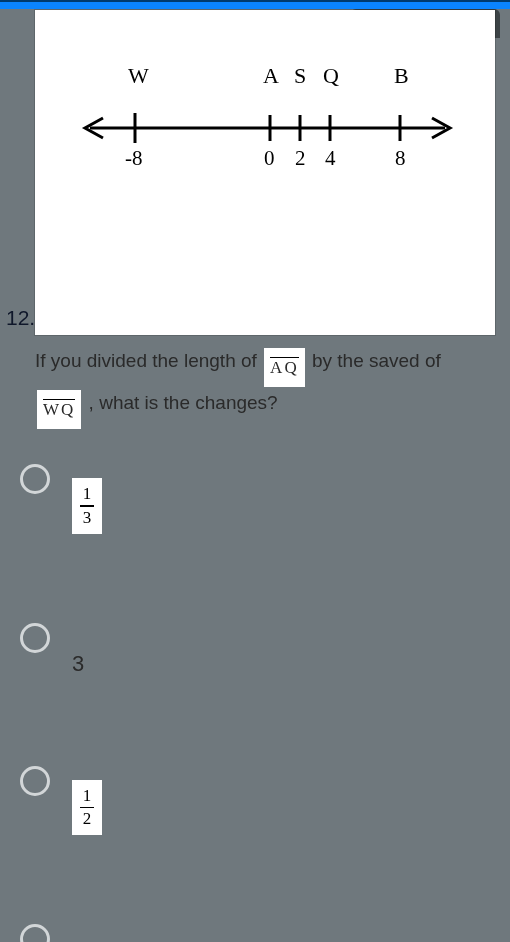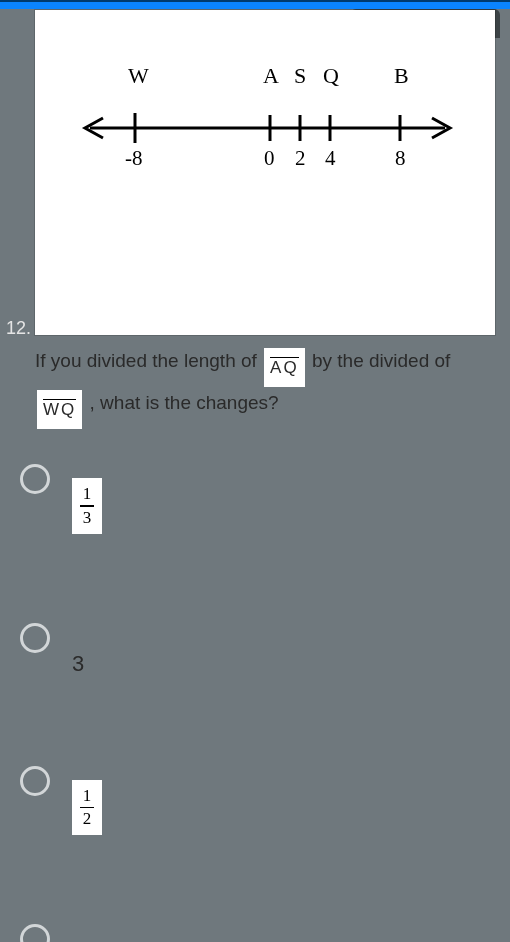--- a/index.html
+++ b/index.html
@@ -37,39 +37,39 @@
     box-shadow: 0 0 0 1px rgba(0,0,0,.15);
   }
   .numline {
     position: relative;
     margin-top: 28px;
     height: 150px;
     font-family: "Times New Roman", serif;
   }
   .q-number {
     position: absolute;
-    top: 318px;
+    top: 306px;
     left: 6px;
-    color: #e5e5e5;
-    font-size: 18px;
+    color: #0f172a;
+    font-size: 21px;
   }
   .question {
     position: absolute;
     top: 345px;
     left: 35px;
     right: 15px;
     color: #2a2a2a;
     font-size: 19px;
     line-height: 32px;
   }
   .segbox {
     display: inline-block;
     background: #ffffff;
     padding: 3px 6px;
-    font-family: Liberation Sans, sans-serif;
+    font-family: Liberation Serif, serif;
     vertical-align: -6px;
     margin: 0 2px;
   }
   .segbox .seg {
     border-top: 1.5px solid #000;
     font-size: 17px;
     letter-spacing: 2px;
   }
   .choices {
     position: absolute;
@@ -157,21 +157,21 @@
     <div style="position:absolute;top:108px;left:290px;font-size:21px">4</div>
     <div style="position:absolute;top:108px;left:360px;font-size:21px">8</div>
   </div>
 </div>
 
 <div class="q-number">12.</div>
 
 <div class="question">
   <span>If you divided the length of </span>
   <span class="segbox"><span class="seg">AQ</span></span>
-  <span> by the divided of </span>
+  <span> by the saved of </span>
   <br>
   <span class="segbox"><span class="seg">WQ</span></span>
   <span>, what is the changes?</span>
 </div>
 
 <div class="choices">
 
   <div class="choice">
     <div class="radio"></div>
     <div class="ans-frac">

